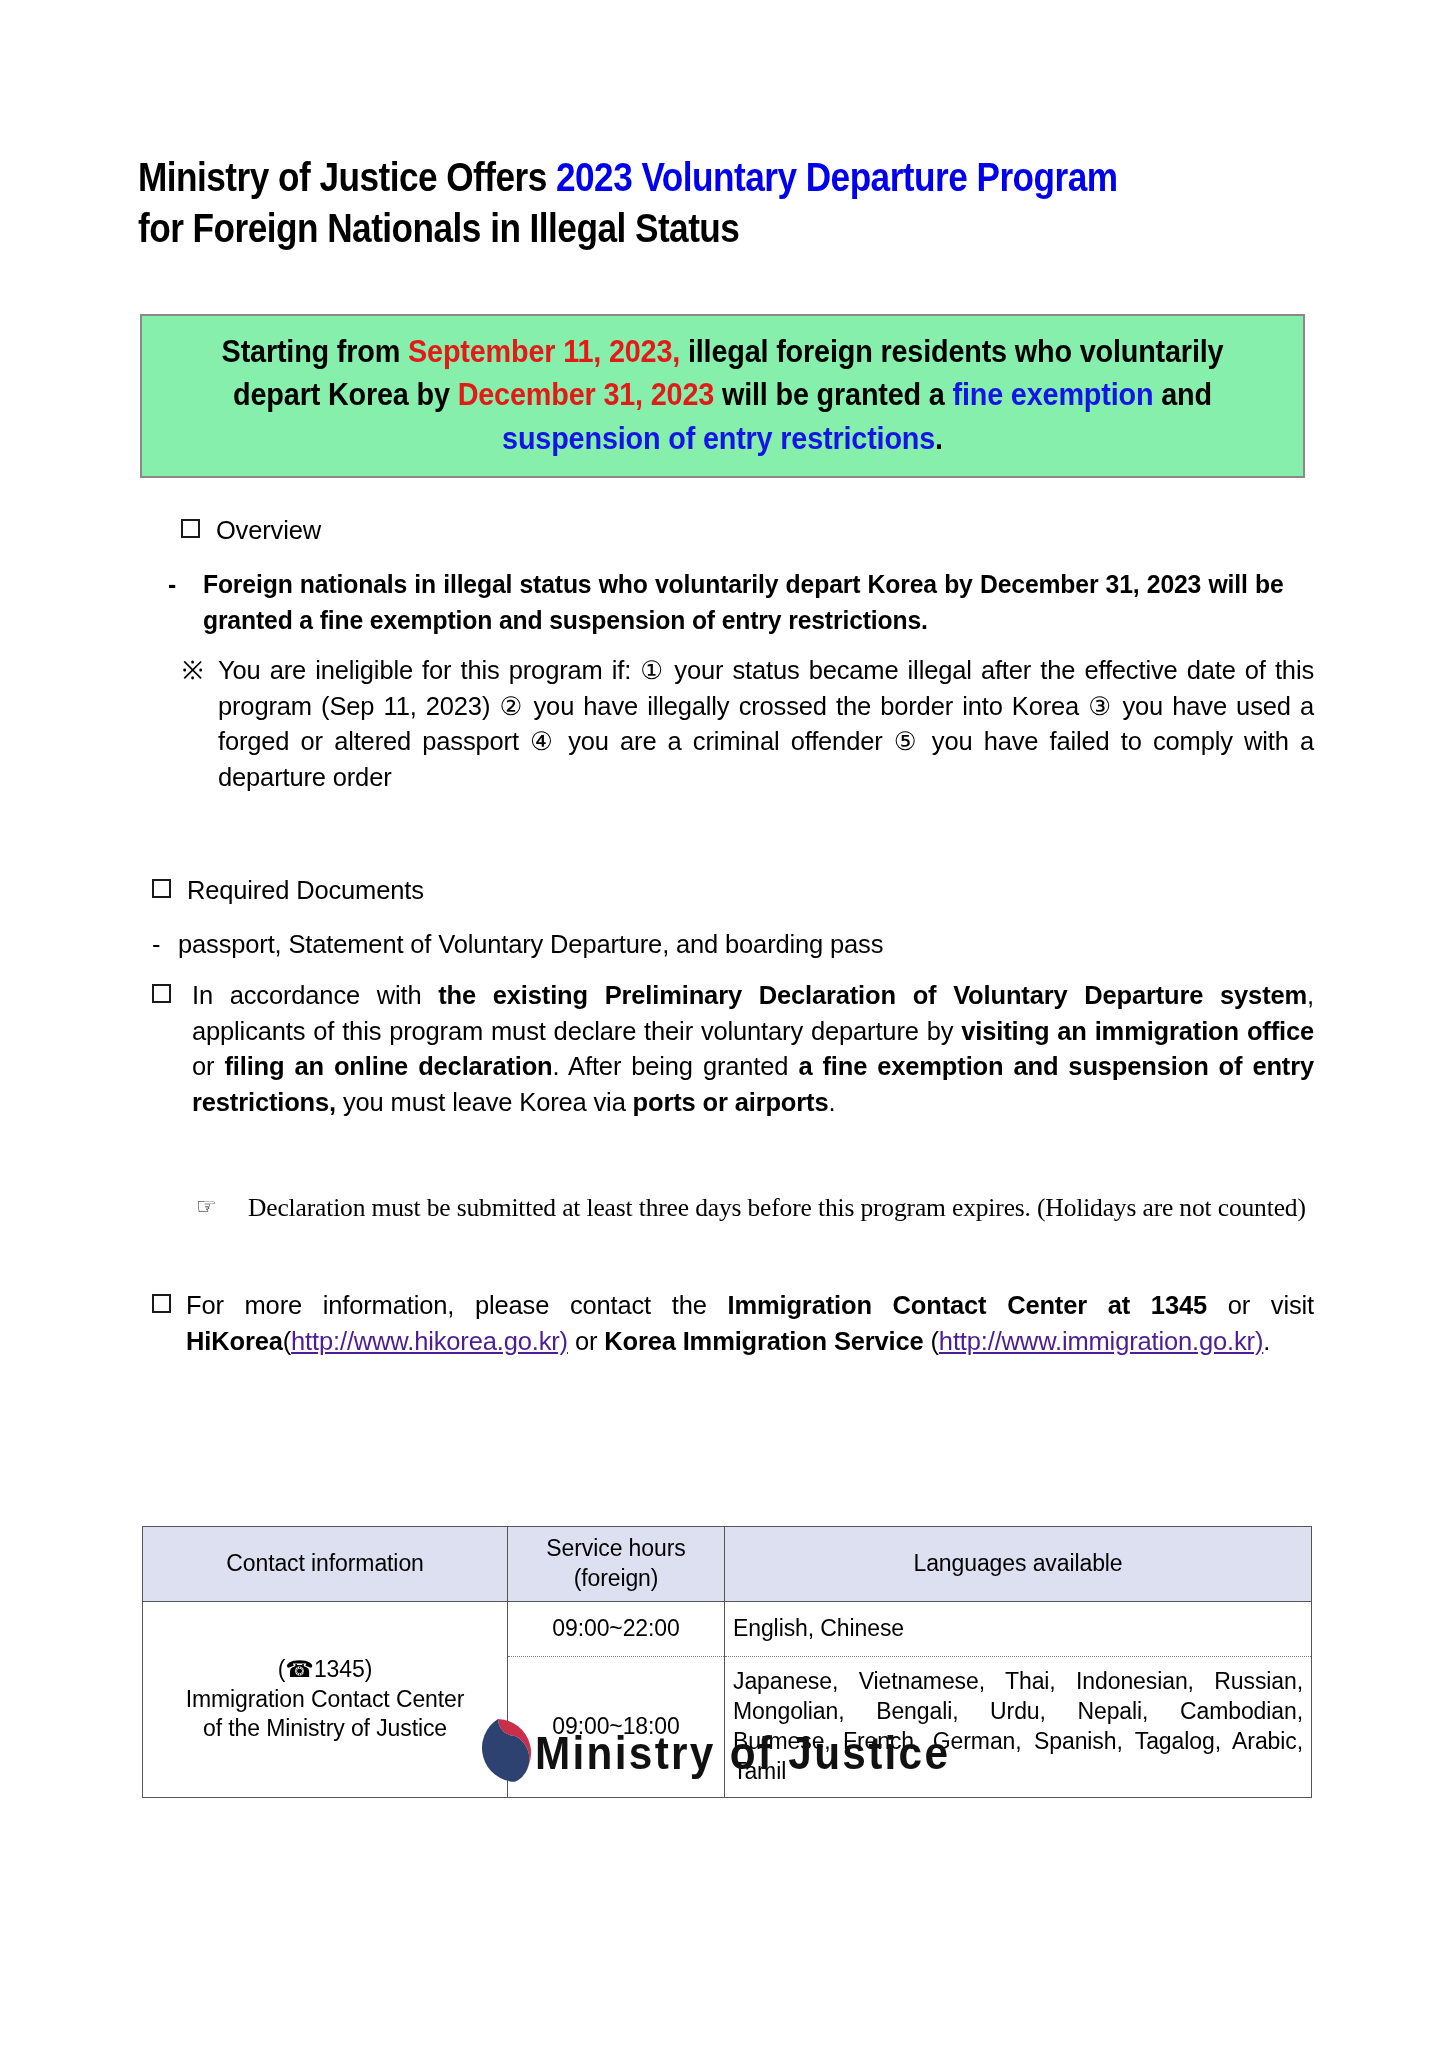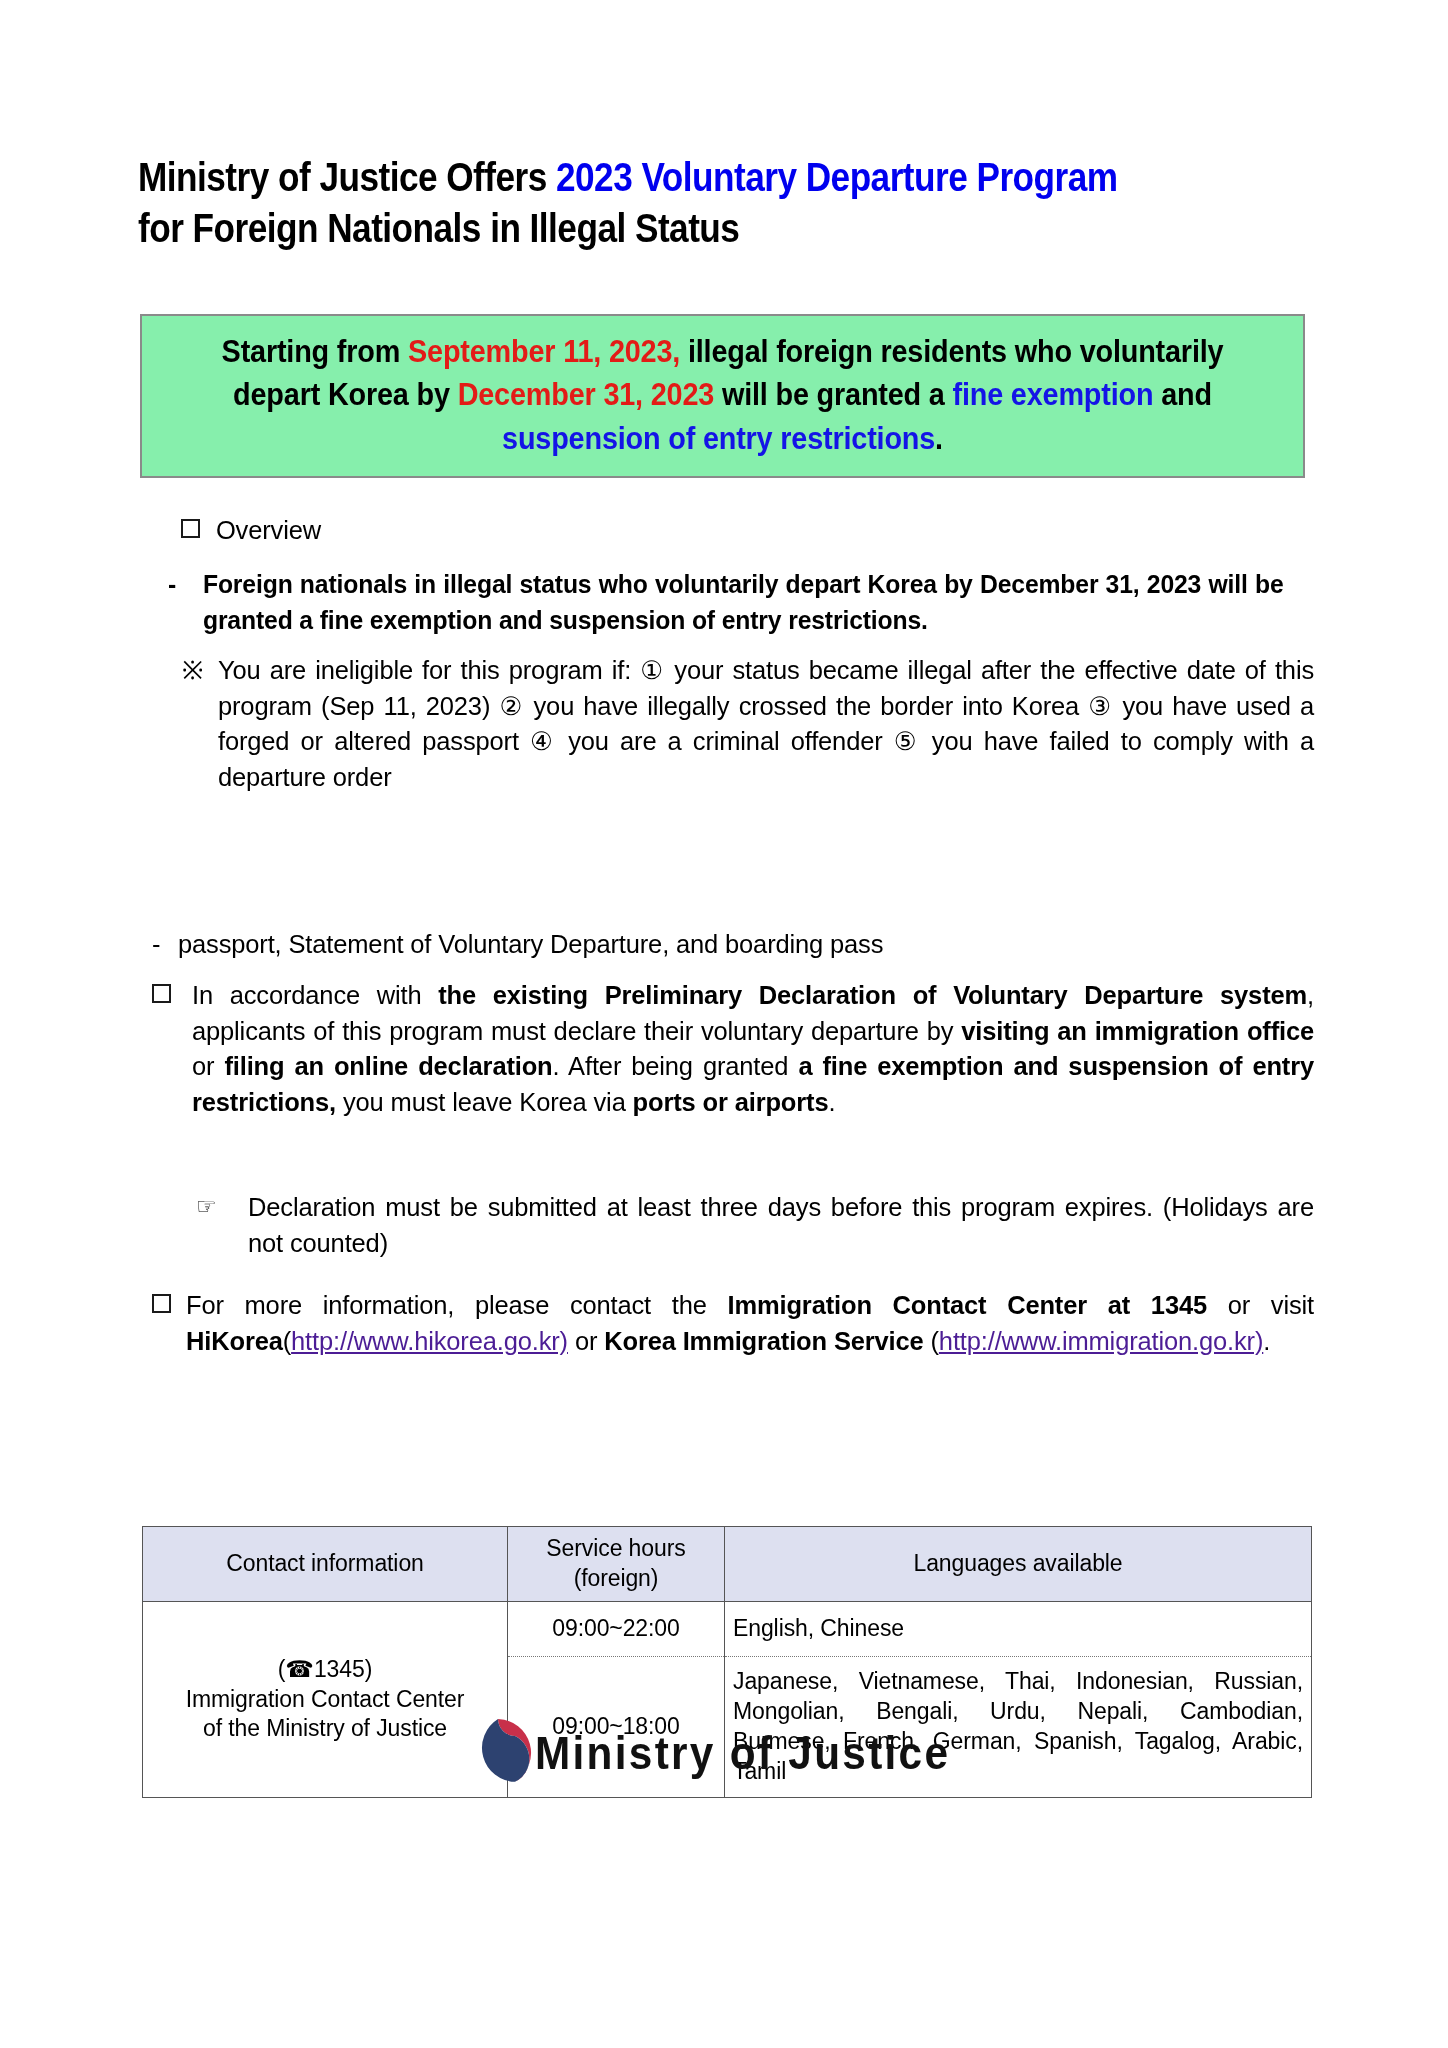--- a/index.html
+++ b/index.html
@@ -188,34 +188,38 @@
   <div class="blk narrow just hang b" style="left:168px; top:567px; width:1150px;">
     <span class="marker">-</span>
     <span class="body">Foreign nationals in illegal status who voluntarily depart Korea by December 31, 2023 will be granted a fine exemption and suspension of entry restrictions.</span>
   </div>
 
   <div class="blk just hang" style="left:182px; top:653px; width:1132px;">
     <span class="marker">※</span>
     <span class="body">You are ineligible for this program if: ① your status became illegal after the effective date of this program (Sep 11, 2023) ② you have illegally crossed the border into Korea ③ you have used a forged or altered passport ④ you are a criminal offender ⑤ you have failed to comply with a departure order</span>
   </div>
 
+  <div class="blk" style="left:152px; top:873px; width:700px;">
+    <span class="chk"></span>
+    <span style="margin-left:6px;">Required Documents</span>
+  </div>
 
   <div class="blk hang" style="left:152px; top:927px; width:1160px;">
     <span class="marker" style="width:26px;">-</span>
     <span class="body" style="margin-left:26px;">passport, Statement of Voluntary Departure, and boarding pass</span>
   </div>
 
   <div class="blk just hang" style="left:152px; top:978px; width:1162px;">
     <span class="marker" style="width:40px;"><span class="chk"></span></span>
     <span class="body" style="margin-left:40px;"><span>In accordance with </span><span class="b">the existing Preliminary Declaration of Voluntary Departure system</span><span>, applicants of this program must declare their voluntary departure by </span><span class="b">visiting an immigration office</span><span> or </span><span class="b">filing an online declaration</span><span>. After being granted </span><span class="b">a fine exemption and suspension of entry restrictions,</span><span> you must leave Korea via </span><span class="b">ports or airports</span><span>.</span></span>
   </div>
 
   <div class="blk just hang" style="left:196px; top:1190px; width:1118px;">
     <span class="marker" style="width:52px; font-size:23px;">☞</span>
-    <span class="body" style="margin-left:52px;">Declaration must be submitted at least three days before this program expires. (Holidays are not counted)</span>
+    <span class="body" style="margin-left:52px;font-family:Liberation Serif, serif;">Declaration must be submitted at least three days before this program expires. (Holidays are not counted)</span>
   </div>
 
   <div class="blk just hang" style="left:152px; top:1288px; width:1162px;">
     <span class="marker" style="width:34px;"><span class="chk"></span></span>
     <span class="body" style="margin-left:34px;"><span>For more information, please contact the </span><span class="b">Immigration Contact Center at 1345</span><span> or visit </span><span class="b">HiKorea</span><span>(</span><span class="lnk">http://www.hikorea.go.kr)</span><span> or </span><span class="b">Korea Immigration Service</span><span> (</span><span class="lnk">http://www.immigration.go.kr)</span><span>.</span></span>
   </div>
 
   <table class="tbl">
     <thead>
       <tr>

